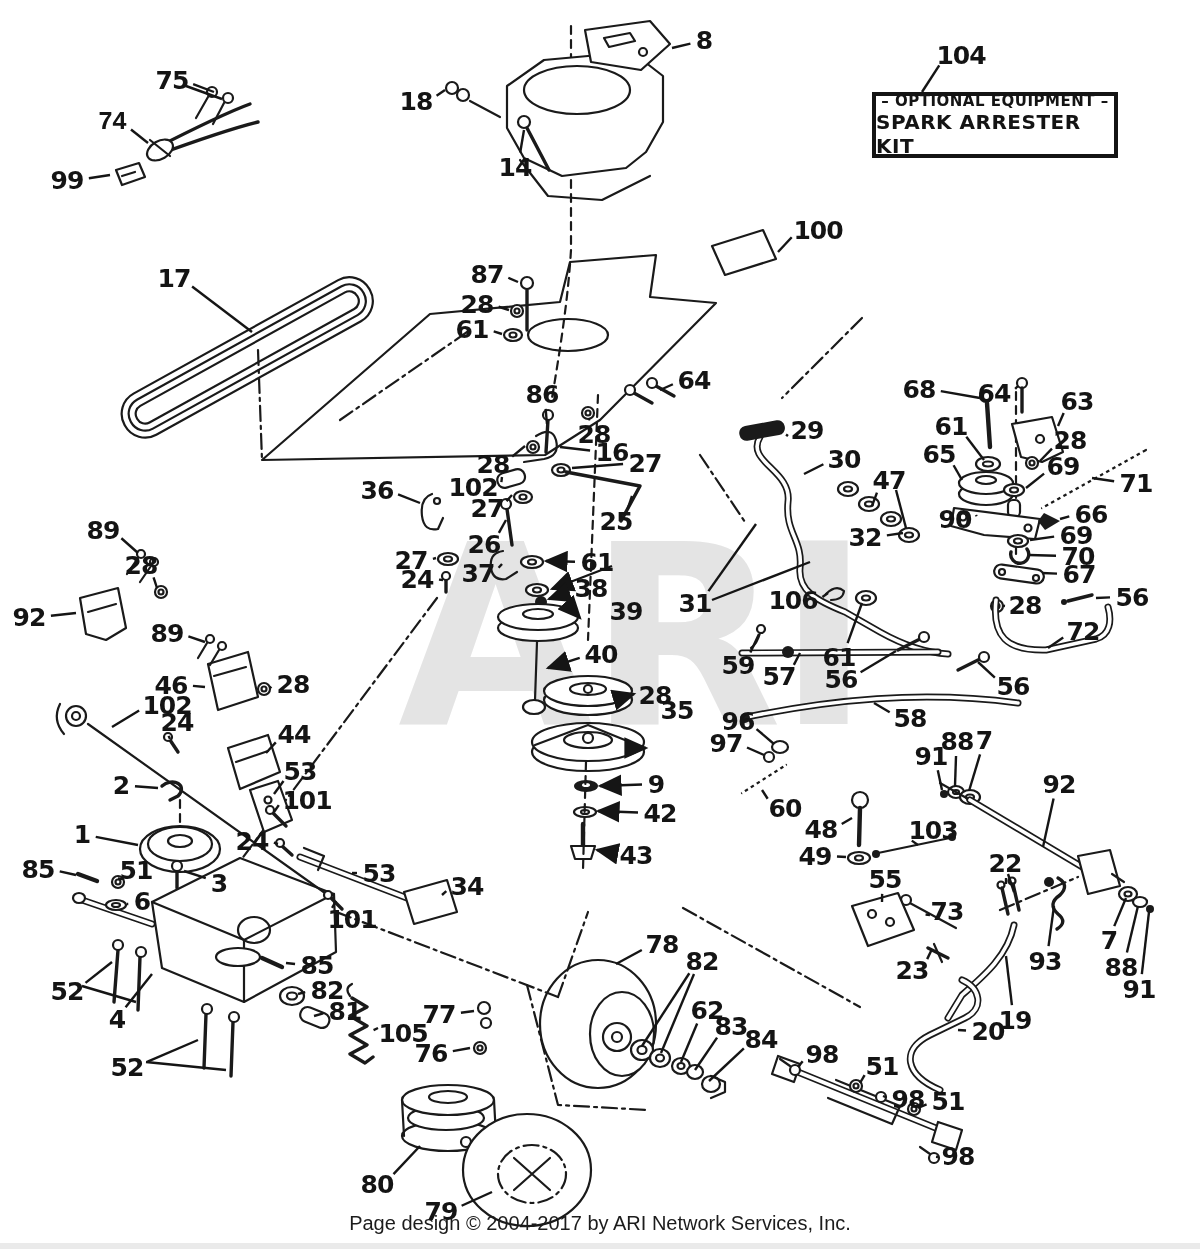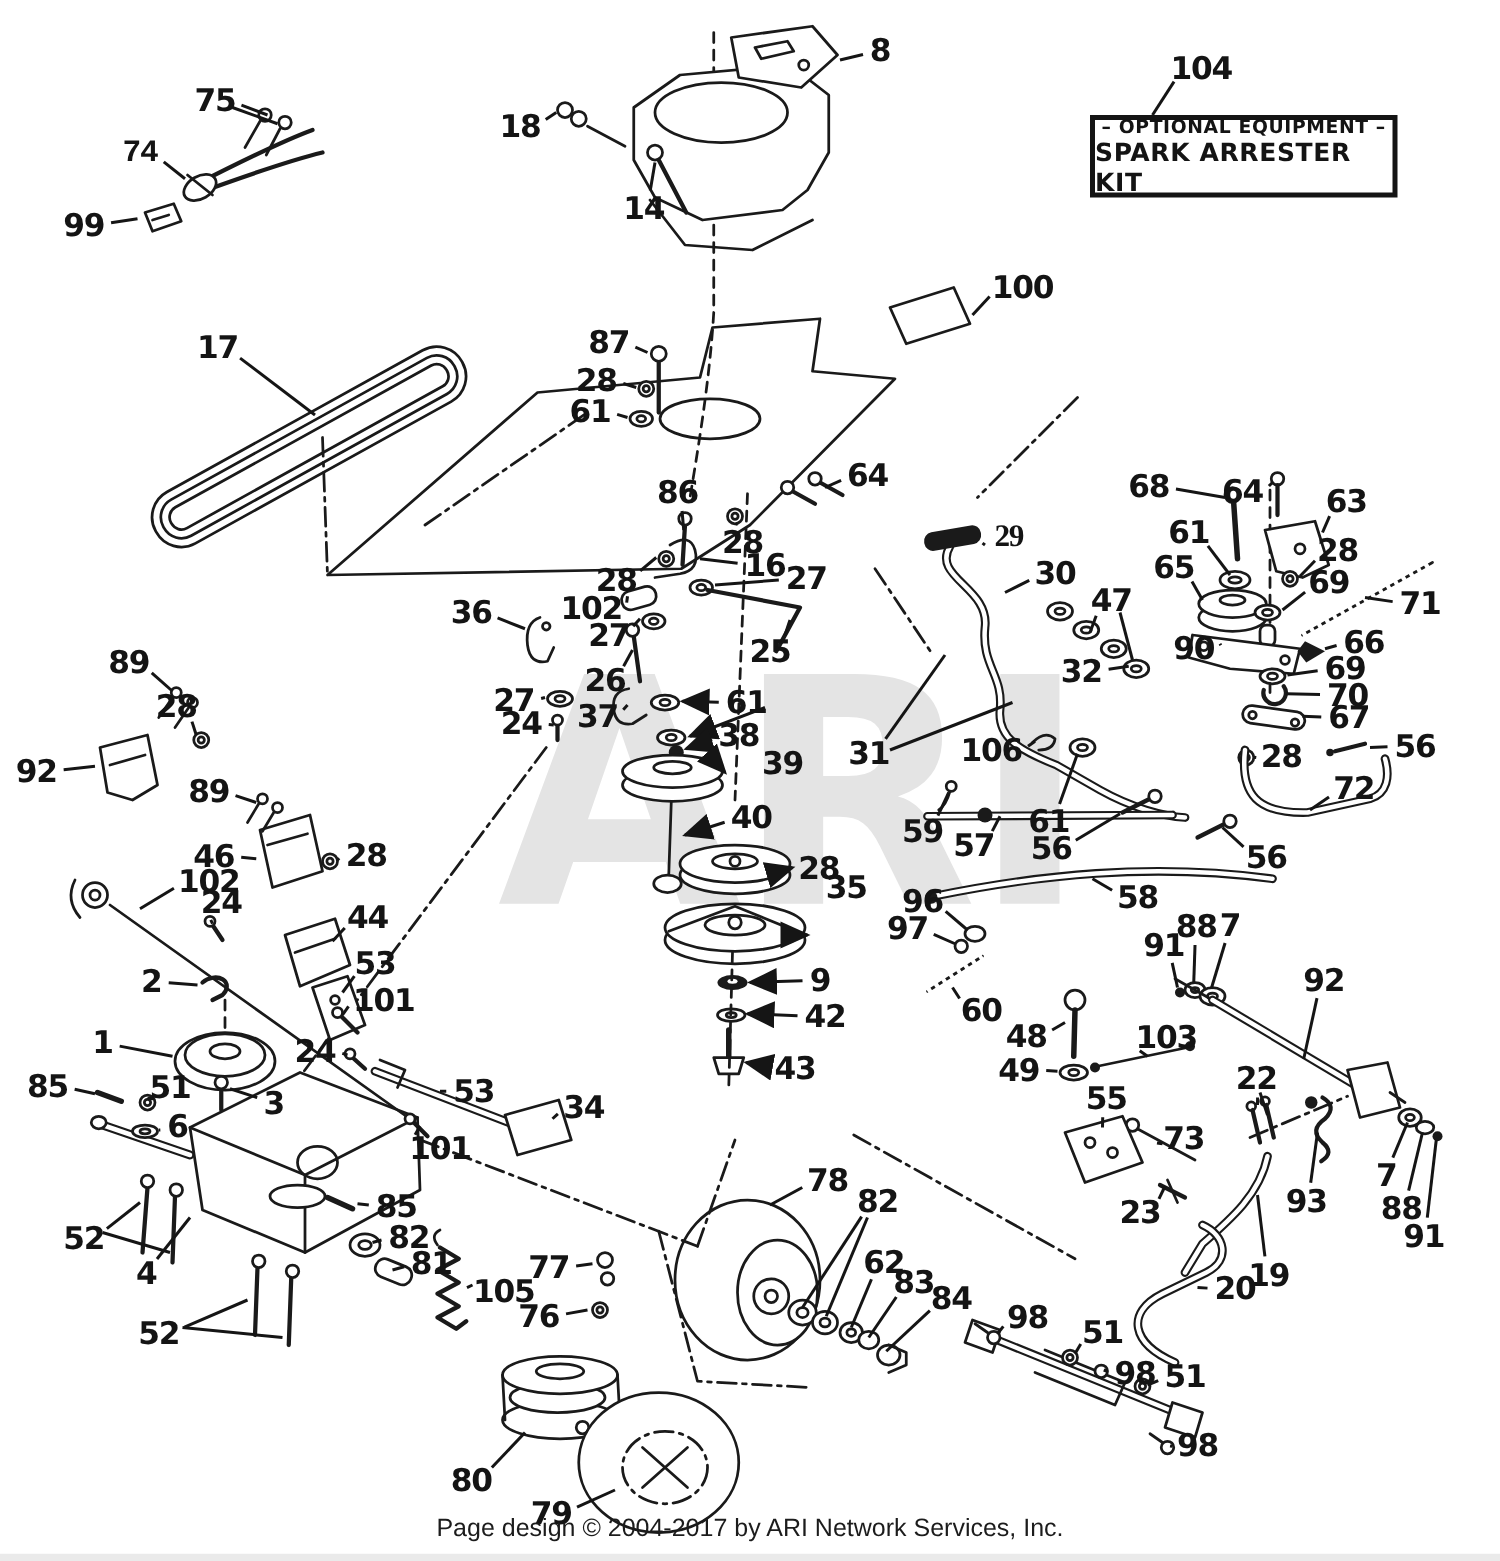--- a/index.html
+++ b/index.html
@@ -559,21 +559,21 @@
       <div class="callout" style="left: 478px; top: 573px;">37</div>
       <div class="callout" style="left: 597px; top: 562px;">61</div>
       <div class="callout" style="left: 591px; top: 588px;">38</div>
       <div class="callout" style="left: 599px; top: 611px; margin-left: 27px;">39</div>
       <div class="callout" style="left: 601px; top: 654px;">40</div>
       <div class="callout" style="left: 655px; top: 695px;">28</div>
       <div class="callout" style="left: 661px; top: 710px; padding-left: 32px;">35</div>
       <div class="callout" style="left: 656px; top: 784px;">9</div>
       <div class="callout" style="left: 660px; top: 813px;">42</div>
       <div class="callout" style="left: 636px; top: 855px;">43</div>
-      <div class="callout" style="left: 807px; top: 430px; font-family: Liberation Serif, serif;">29</div>
+      <div class="callout" style="left: 807px; top: 430px;">29</div>
       <div class="callout" style="left: 844px; top: 459px;">30</div>
       <div class="callout" style="left: 889px; top: 480px;">47</div>
       <div class="callout" style="left: 865px; top: 537px;">32</div>
       <div class="callout" style="left: 919px; top: 389px;">68</div>
       <div class="callout" style="left: 994px; top: 393px;">64</div>
       <div class="callout" style="left: 1077px; top: 401px;">63</div>
       <div class="callout" style="left: 951px; top: 426px;">61</div>
       <div class="callout" style="left: 939px; top: 454px;">65</div>
       <div class="callout" style="left: 1070px; top: 440px;">28</div>
       <div class="callout" style="left: 1063px; top: 466px;">69</div>

